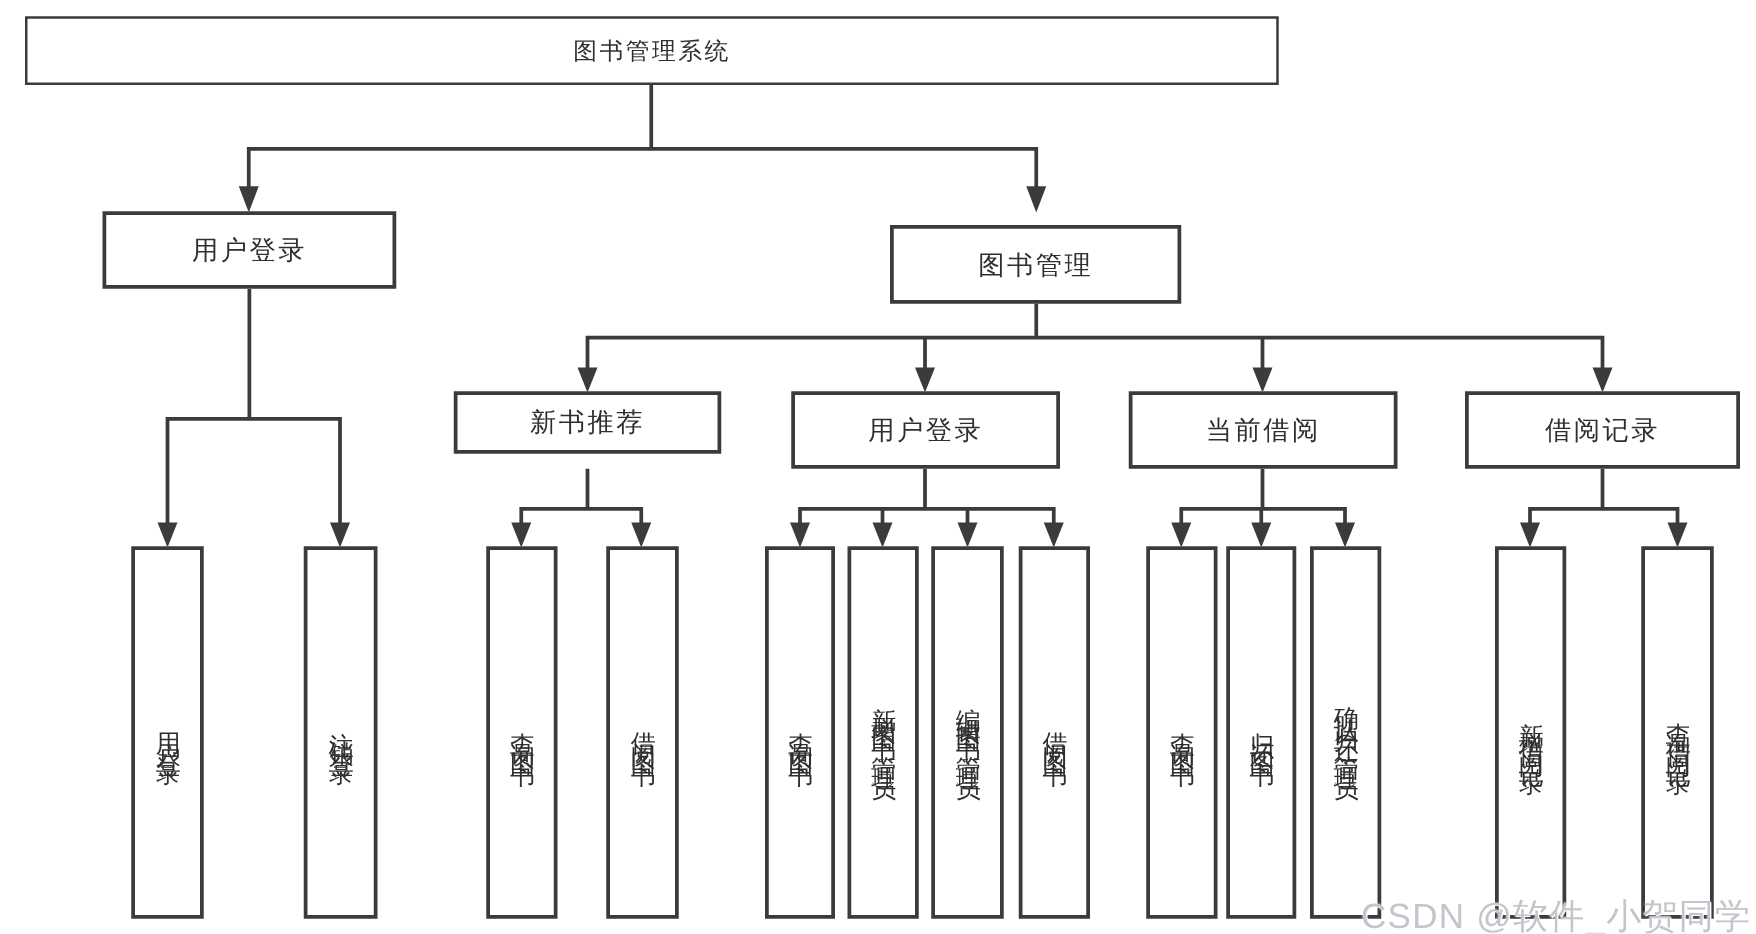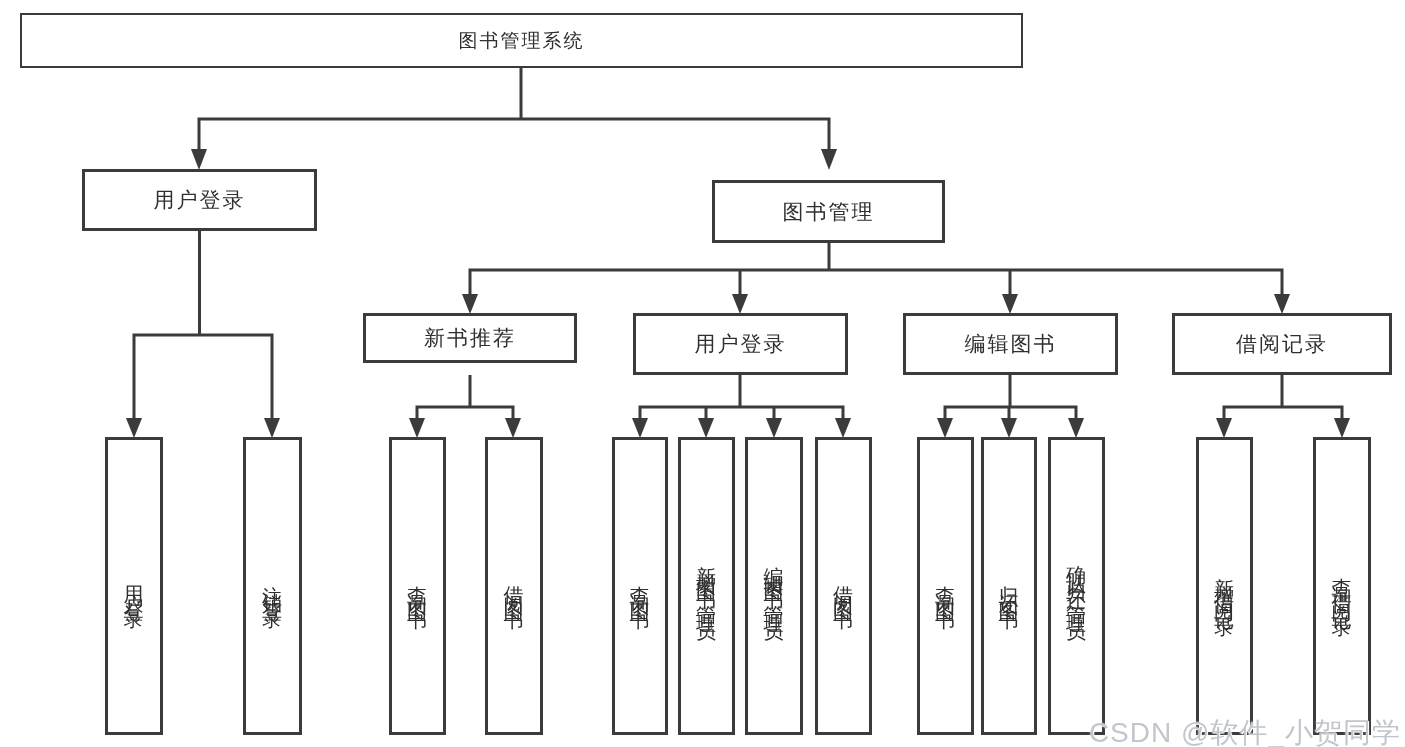--- a/index.html
+++ b/index.html
@@ -149,21 +149,21 @@
     <span class="h-label">图书管理</span>
   </div>
 
   <div class="node" id="node-new-book">
     <span class="h-label">新书推荐</span>
   </div>
   <div class="node" id="node-book-borrow">
     <span class="h-label">用户登录</span>
   </div>
   <div class="node" id="node-current-borrow">
-    <span class="h-label">编辑图书</span>
+    <span class="h-label">当前借阅</span>
   </div>
   <div class="node" id="node-borrow-record">
     <span class="h-label">借阅记录</span>
   </div>
 
   <div class="leaf" id="leaf-ul-0">
     <span class="v-label">用户登录</span>
   </div>
   <div class="leaf" id="leaf-ul-1">
     <span class="v-label">注销登录</span>

